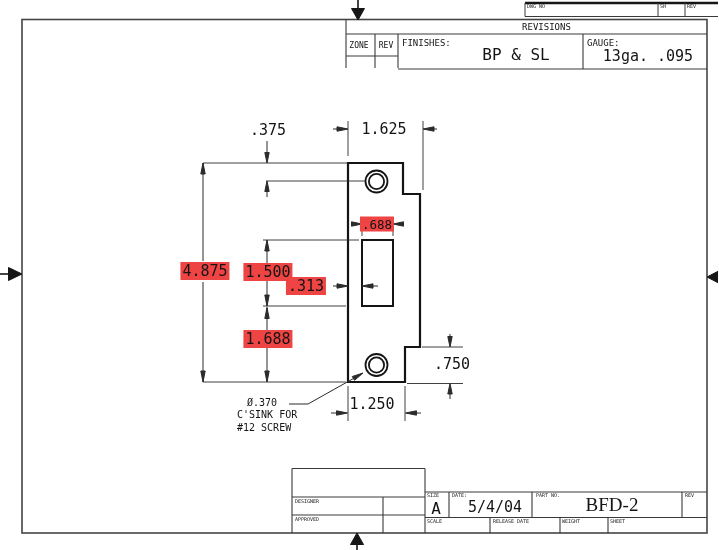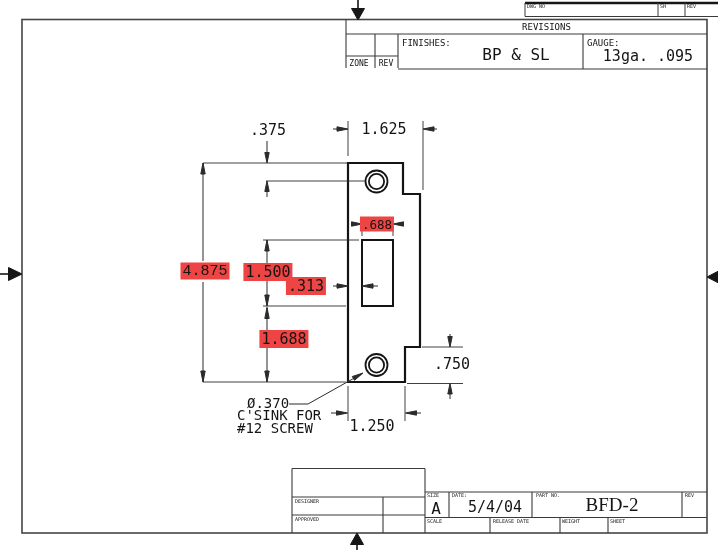--- a/index.html
+++ b/index.html
@@ -4,26 +4,26 @@
 <style>
   html,body{margin:0;padding:0;background:#fff;}
   #sheet{position:relative;width:718px;height:550px;background:#fff;overflow:hidden;
          font-family:"DejaVu Sans Mono","Liberation Mono",monospace;color:#111;}
   svg{position:absolute;left:0;top:0;}
   .t{position:absolute;transform:translate(-50%,-50%);white-space:nowrap;
      font-size:15px;color:#141414;}
   .tl{position:absolute;transform:translate(0,-50%);white-space:nowrap;color:#141414;}
   .bg{background:#ef4444;padding:0 2px;}
   .lbl{font-size:5px;letter-spacing:0;color:#222;}
-  .s8{font-size:8px;margin-top:18px;} .s9{font-size:9px;} .s12{font-size:12.5px;}
+  .s8{font-size:8px;} .s9{font-size:9px;} .s12{font-size:12.5px;}
   .s15{font-size:15px;} .s16{font-size:16px;}
   .serif{font-family:"Liberation Serif","DejaVu Serif",serif;}
   .hdr{position:absolute;left:346px;top:19.5px;width:361px;height:14.5px;
        line-height:15px;text-align:center;font-size:9px;box-sizing:border-box;padding-left:40px;}
-  .callout{position:absolute;left:237px;top:397px;font-size:14px;line-height:12.3px;color:#141414;}
+  .callout{position:absolute;left:237px;top:397px;font-size:10px;line-height:12.3px;color:#141414;}
 </style>
 </head>
 <body>
 
 <div id="sheet">
 
   <svg width="719" height="550" viewBox="0 0 719 550">
 
     <g stroke="#454545" stroke-width="1.6" fill="none">
       <rect x="22" y="19.5" width="685" height="513.5"></rect>
@@ -157,26 +157,26 @@
   <div class="t s8" style="left:359px;top:45px;">ZONE</div>
   <div class="t s8" style="left:386px;top:45px;">REV</div>
   <div class="tl s9" style="left:402px;top:43px;">FINISHES:</div>
   <div class="t s16" style="left:516px;top:54px;">BP &amp; SL</div>
   <div class="tl s9" style="left:587px;top:43px;">GAUGE:</div>
   <div class="t s15" style="left:648px;top:56px;">13ga. .095</div>
 
   <div class="t" style="left:268px;top:130px;">.375</div>
   <div class="t" style="left:384px;top:129px;">1.625</div>
   <div class="t s12 bg" style="left:377px;top:224px;">.688</div>
-  <div class="t bg" style="left:205px;top:271px;font-family:Liberation Mono, monospace;">4.875</div>
+  <div class="t bg" style="left:205px;top:271px;">4.875</div>
   <div class="t bg" style="left:268px;top:272px;">1.500</div>
   <div class="t bg" style="left:306px;top:286px;">.313</div>
-  <div class="t bg" style="left:284px;top:339px;">1.688</div>
+  <div class="t bg" style="left:268px;top:339px;">1.688</div>
   <div class="t" style="left:452px;top:364px;">.750</div>
-  <div class="t" style="left:372px;top:426px;">1.250</div>
+  <div class="t" style="left:372px;top:404px;">1.250</div>
 
   <div class="callout">
     <div style="padding-left:10px;">Ø.370</div>
     <div>C'SINK FOR</div>
     <div>#12 SCREW</div>
   </div>
 
   <div class="tl lbl" style="left:295px;top:501px;">DESIGNER</div>
   <div class="tl lbl" style="left:295px;top:519px;">APPROVED</div>
   <div class="tl lbl" style="left:427px;top:495px;">SIZE</div>

